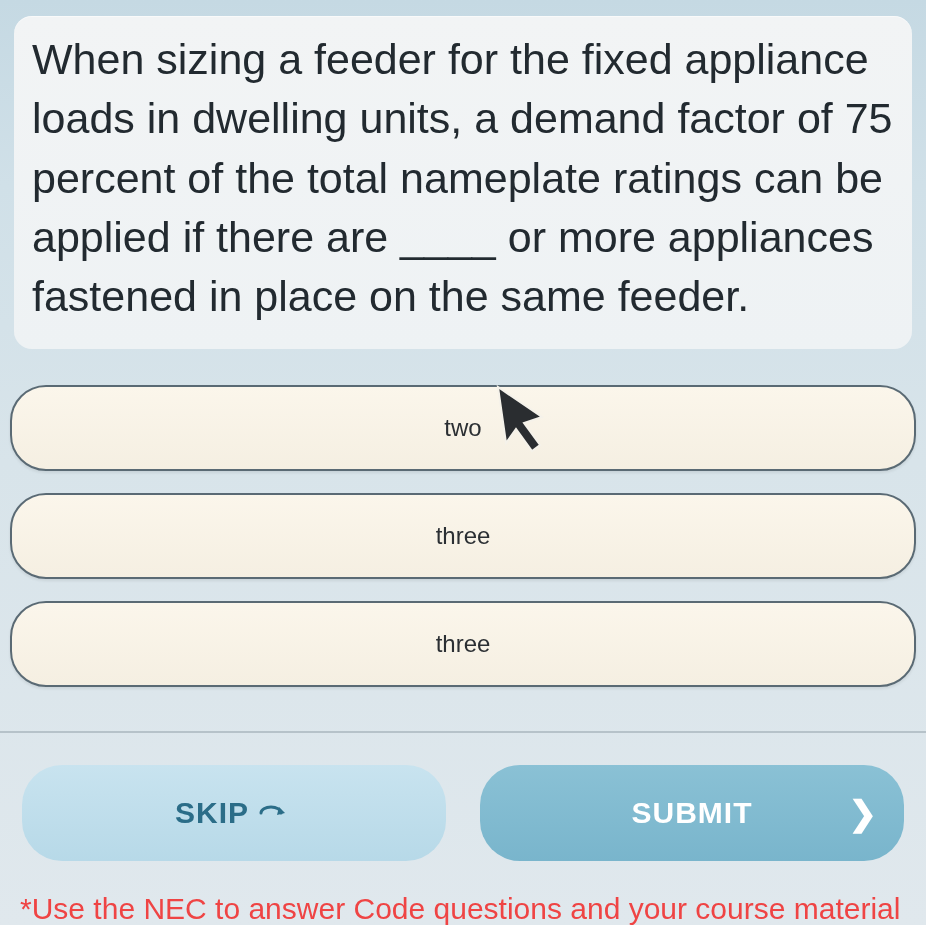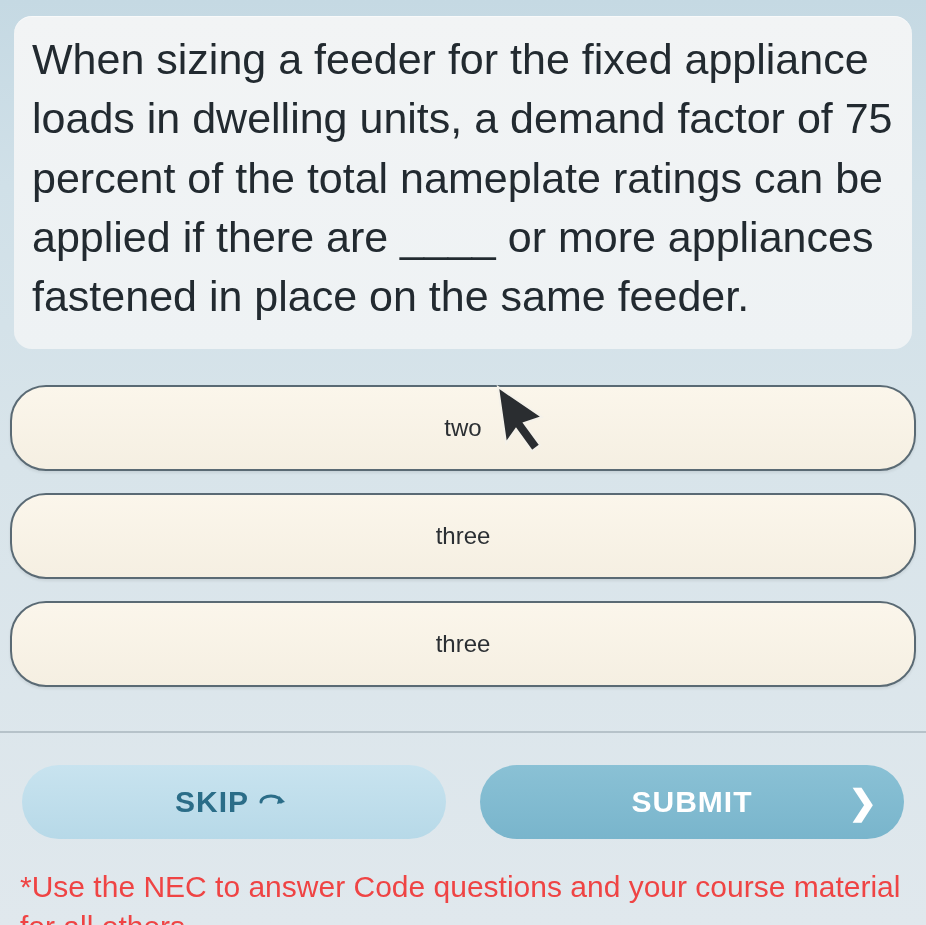--- a/index.html
+++ b/index.html
@@ -44,21 +44,21 @@
     border: none;
     border-top: 2px solid #b6c2c9;
   }
   .actions {
     display: flex;
     gap: 34px;
     margin: 32px 22px 0 22px;
   }
   .btn {
     flex: 1;
-    height: 74px;
+    height: 96px;
     border-radius: 40px;
     border: none;
     font-size: 30px;
     font-weight: 700;
     letter-spacing: 1px;
     display: flex;
     align-items: center;
     justify-content: center;
     cursor: pointer;
     position: relative;

